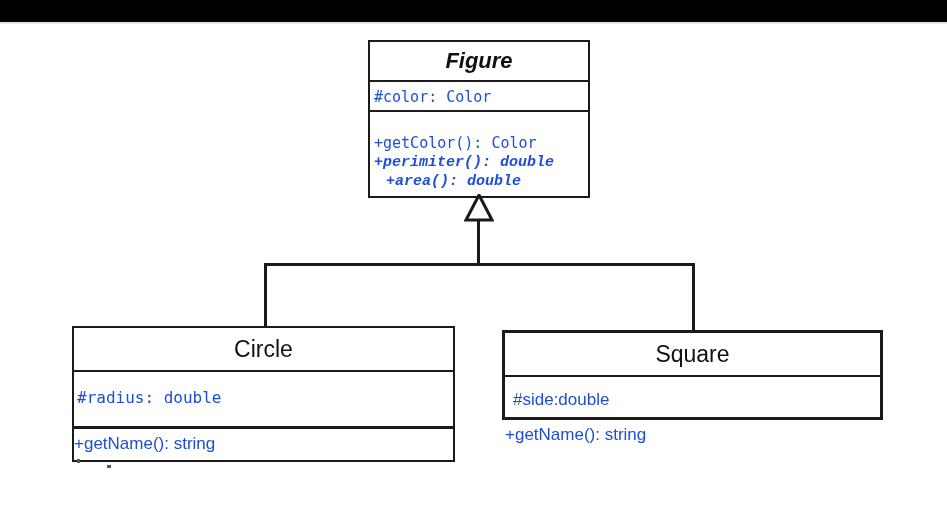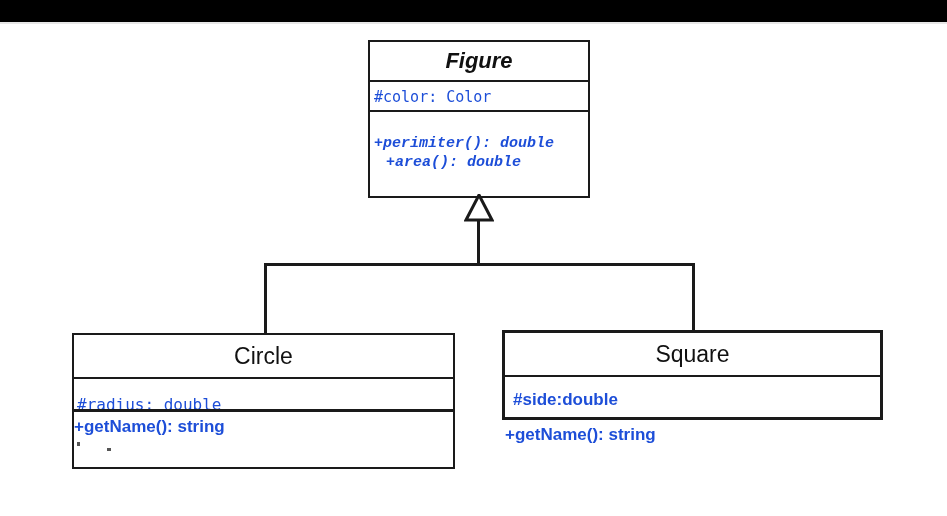--- a/index.html
+++ b/index.html
@@ -75,21 +75,21 @@
   .member.mono {
     font-family: "DejaVu Sans Mono", monospace;
   }
   .member.mono-abstract {
     font-family: Liberation Mono, monospace;
     font-weight: bold;
     font-style: italic;
   }
   .member.sans-bold {
     font-family: "Liberation Sans", sans-serif;
-    font-weight: bold;
+    font-weight: normal;
   }
 
   
   .line {
     position: absolute;
     background: #1a1a1a;
   }
   .line.v { width: 3px; }
   .line.h { height: 3px; }
 
@@ -116,44 +116,45 @@
 
     <div class="compartment" style="height:38px;">
       <div class="class-title abstract" style="font-size:22px; line-height:38px;">Figure</div>
     </div>
 
     <div class="compartment divider-top" style="height:30px;">
       <div class="member mono" style="font-size:15px; line-height:30px; padding-left:4px;">#color: Color</div>
     </div>
 
     <div class="compartment divider-top" style="height:86px; padding-top:22px;">
+      <div class="member mono" style="font-size:15px; line-height:19px; padding-left:4px;">+getColor(): Color</div>
       <div class="member mono-abstract" style="font-size:15px; line-height:19px; padding-left:4px;">+perimiter(): double</div>
       <div class="member mono-abstract" style="font-size:15px; line-height:19px; padding-left:4px;margin-left:12px;">+area(): double</div>
     </div>
   </div>
 
   <svg class="gen-triangle" style="left:464px; top:194px;" width="30" height="28" viewBox="0 0 30 28">
     <polygon points="15,1 28,26 2,26" fill="#ffffff" stroke="#1a1a1a" stroke-width="3" stroke-linejoin="miter"></polygon>
   </svg>
 
   <div class="line v" style="left:477px; top:219px; height:46px;"></div>
 
   <div class="line h" style="left:264px; top:263px; width:431px;"></div>
 
   <div class="line v" style="left:264px; top:263px; height:72px;"></div>
 
   <div class="line v" style="left:692px; top:263px; height:69px;"></div>
 
-  <div class="uml-class" style="left:72px; top:333px; width:383px; height:136px;">
+  <div class="uml-class" style="left:72px; top:326px; width:383px; height:136px;">
 
     <div class="compartment" style="height:42px;">
       <div class="class-title" style="font-size:23px; line-height:42px;">Circle</div>
     </div>
 
-    <div class="compartment divider-top" style="height:32px;">
+    <div class="compartment divider-top" style="height:56px;">
       <div class="member mono" style="font-size:16px; line-height:52px; padding-left:3px;">#radius: double</div>
     </div>
 
     <div class="compartment divider-top-thick" style="height:46px;">
       <div class="member sans-bold" style="font-size:17px; line-height:30px; padding-left:0px;">+getName(): string</div>
       <div class="artifact" style="left:3px; top:30px; width:3px; height:4px;"></div>
       <div class="artifact" style="left:33px; top:36px; width:4px; height:3px;"></div>
     </div>
   </div>
 

